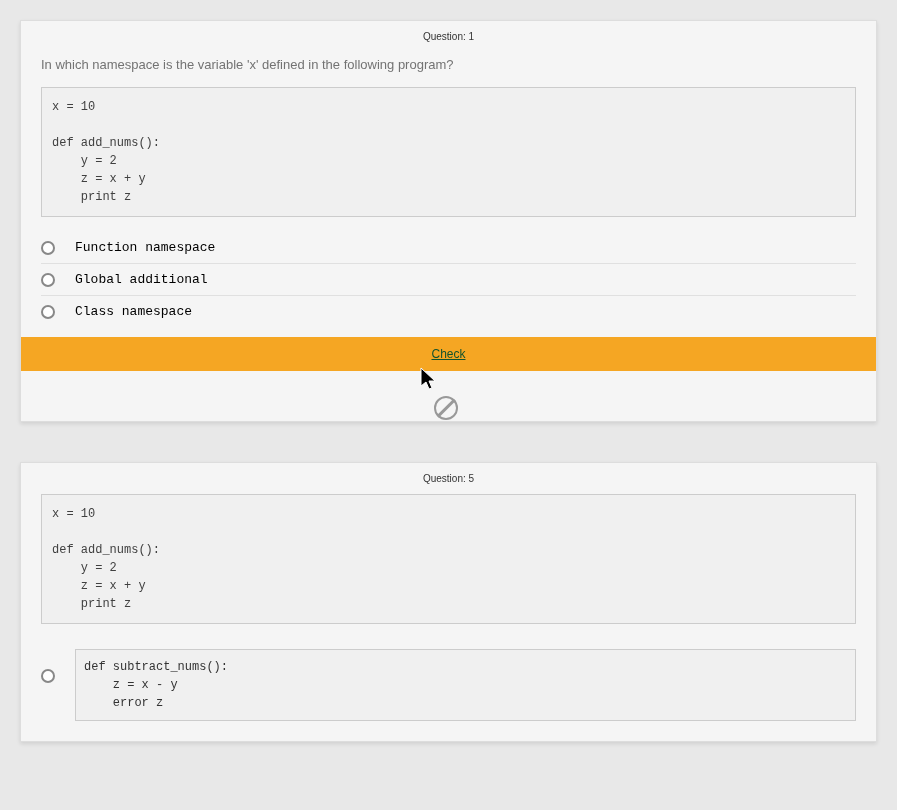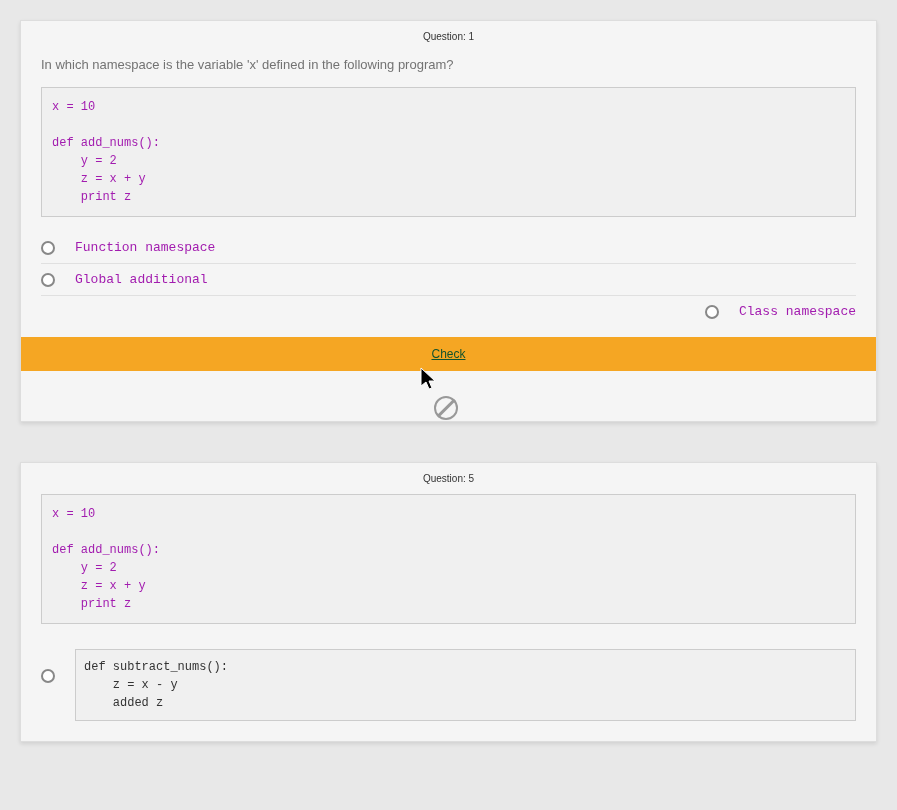--- a/index.html
+++ b/index.html
@@ -31,50 +31,49 @@
       font-size: 13px;
       color: #737373;
     }
     .code-block {
       background: #f0f0f0;
       border: 1px solid #ccc;
       margin: 0 20px 15px 20px;
       padding: 10px;
       font-family: 'Courier New', monospace;
       font-size: 12px;
-      color: #a21caf;
+      color: #404040;
       white-space: pre;
       line-height: 1.5;
     }
     .options {
       padding: 0 20px 10px 20px;
     }
     .option-row {
       display: flex;
       align-items: center;
       padding: 8px 0;
       border-bottom: 1px solid #e0e0e0;
     }
     .option-row:last-child {
       border-bottom: none;
-      justify-content: flex-end;
     }
     .radio {
       width: 14px;
       height: 14px;
       border: 2px solid #888;
       border-radius: 50%;
       margin-right: 20px;
       flex-shrink: 0;
       background: #fff;
     }
     .option-label {
       font-family: 'Courier New', monospace;
       font-size: 13px;
-      color: #a21caf;
+      color: #000000;
     }
     .option-code {
       font-family: 'Courier New', monospace;
       font-size: 12px;
       color: #333;
       white-space: pre;
       line-height: 1.5;
       background: #f0f0f0;
       border: 1px solid #ccc;
       padding: 8px;
@@ -171,17 +170,17 @@
 
 def add_nums():
     y = 2
     z = x + y
     print z</div>
   <div class="options options-code">
     <div class="option-row">
       <div class="radio"></div>
       <div class="option-code">def subtract_nums():
     z = x - y
-    added z</div>
+    error z</div>
     </div>
 
   </div>
 </div>
 
 </body></html>

